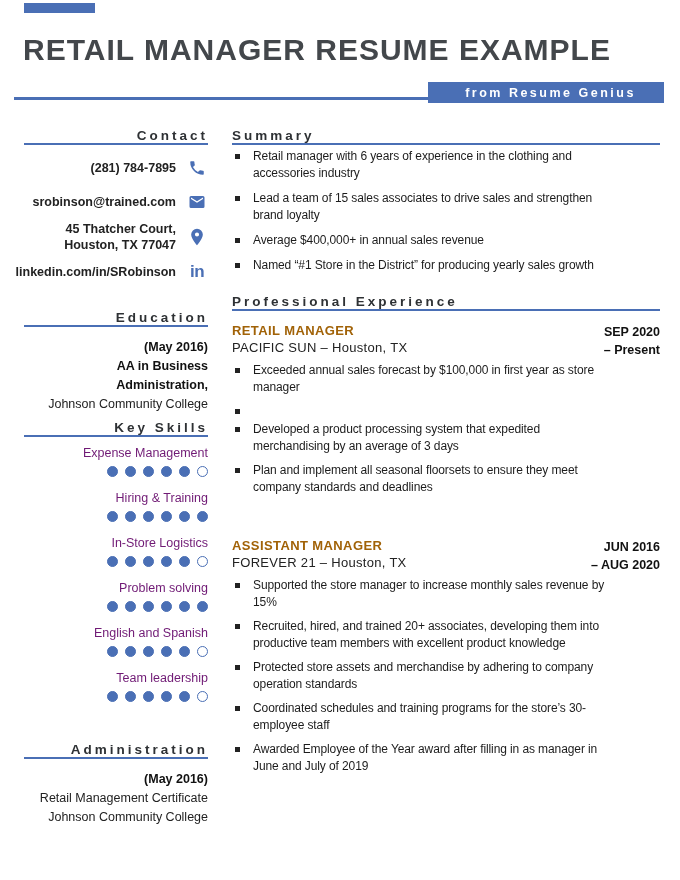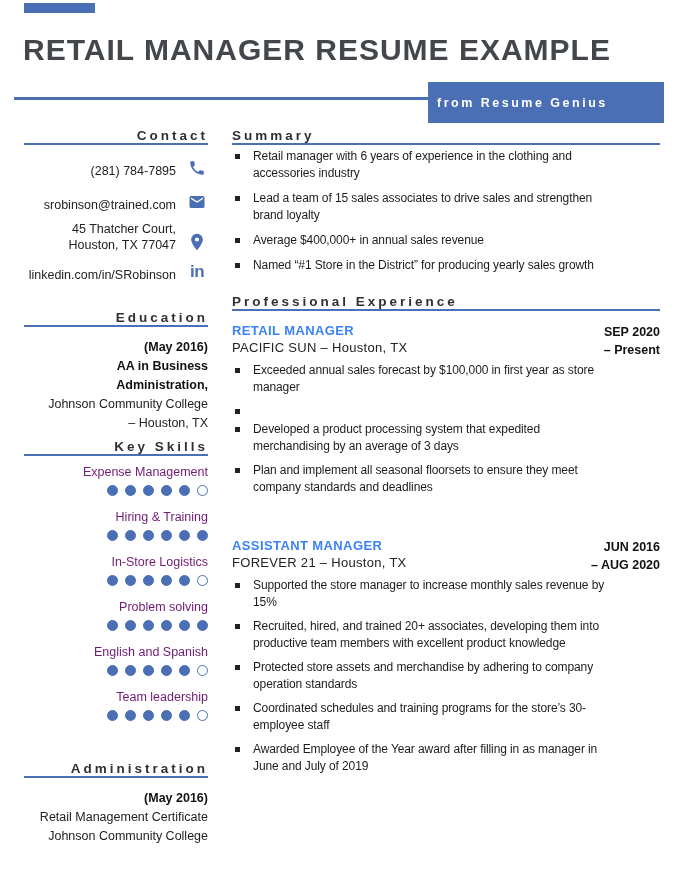--- a/index.html
+++ b/index.html
@@ -10,34 +10,34 @@
     font-family:"Liberation Sans","DejaVu Sans",sans-serif;color:var(--ink);
   }
   
   .top-chip{position:absolute;left:24px;top:3px;width:71px;height:10px;background:var(--accent);}
   .title{
     position:absolute;left:23px;top:33px;font-size:30px;font-weight:700;
     letter-spacing:1px;color:var(--title);white-space:nowrap;
   }
   .header-rule{position:absolute;left:14px;top:97px;width:418px;height:3px;background:var(--accent);}
   .badge{
-    position:absolute;left:428px;top:82px;width:236px;height:41px;background:var(--accent);
-    display:flex;align-items:center;padding-left:9px;
+    position:absolute;left:428px;top:82px;width:236px;height:21px;background:var(--accent);
+    display:flex;align-items:center;justify-content:center;padding-left:9px;
   }
   .badge span{color:#fff;font-weight:700;font-size:12.5px;letter-spacing:2.5px;white-space:nowrap;}
   
   .sec-h{
     font-size:13.5px;font-weight:700;letter-spacing:3px;color:var(--head);
     border-bottom:2px solid var(--accent);white-space:nowrap;
   }
   .sec-h.right{text-align:right;}
   
   .sidebar{position:absolute;left:24px;top:128px;width:184px;}
   .contact-list{margin-top:12px;}
-  .c-row{display:flex;justify-content:flex-end;align-items:flex-end;min-height:20px;}
+  .c-row{display:flex;justify-content:flex-end;align-items:center;min-height:20px;font-weight:bold;}
   .c-row.mb12{margin-bottom:12px;} .c-row.mb8{margin-bottom:8px;}
   .c-text{font-size:12.5px;text-align:right;white-space:pre-line;line-height:16px;color:#222;}
   .c-icon{width:22px;min-width:22px;height:22px;margin-left:10px;display:flex;align-items:center;justify-content:center;}
   .c-icon svg{display:block;}
   .in-glyph::before{content:"in";font-weight:800;font-size:17px;color:var(--accent);letter-spacing:-0.5px;}
   .edu{margin-top:27px;} .cert{margin-top:40px;}
   .stack{margin-top:11px;}
   .stack div{font-size:12.5px;line-height:19px;text-align:right;color:#222;}
   .stack .bold{font-weight:700;color:#111;}
   .skills{margin-top:6px;}
@@ -51,21 +51,21 @@
   .main{position:absolute;left:232px;top:128px;width:428px;}
   .bullets{margin-top:3px;}
   .b-row{display:flex;margin-bottom:8px;}
   .job .b-row{margin-bottom:7px;}
   .sq{width:5px;height:5px;background:#222;margin:6px 13px 0 3px;flex:none;}
   .b-text{font-size:12px;line-height:17px;letter-spacing:-0.1px;max-width:364px;color:#1c1c1c;}
   .exp-h{margin-top:20px;}
   .job{margin-top:12px;}
   .job.second{margin-top:42px;}
   .job-head{display:flex;justify-content:space-between;}
-  .job-title{font-size:13px;font-weight:700;letter-spacing:0.4px;color:#3b82f6;}
+  .job-title{font-size:13px;font-weight:700;letter-spacing:0.4px;color:#a16207;}
   .job-company{font-size:13px;letter-spacing:0.3px;margin-top:2px;color:#222;}
   .job-dates{text-align:right;font-size:12.5px;font-weight:700;line-height:18px;white-space:nowrap;color:#111;}
 </style>
 </head>
 <body>
 
 <div class="page">
 
   <div class="top-chip"></div>
   <h1 class="title">RETAIL MANAGER RESUME EXAMPLE</h1>
@@ -112,21 +112,20 @@
         </div>
       </div>
     </section>
 
     <section class="edu">
       <h2 class="sec-h right">Education</h2>
       <div class="stack">
         <div class="bold">(May 2016)</div>
         <div class="bold">AA in Business Administration,</div>
         <div>Johnson Community College</div>
-        <div>– Houston, TX</div>
       </div>
     </section>
 
     <section class="skills">
       <h2 class="sec-h right">Key Skills</h2>
       <div class="skill-list">
 
           <div class="skill">
             <div class="skill-label">Expense Management</div>
             <div class="dot-row">

